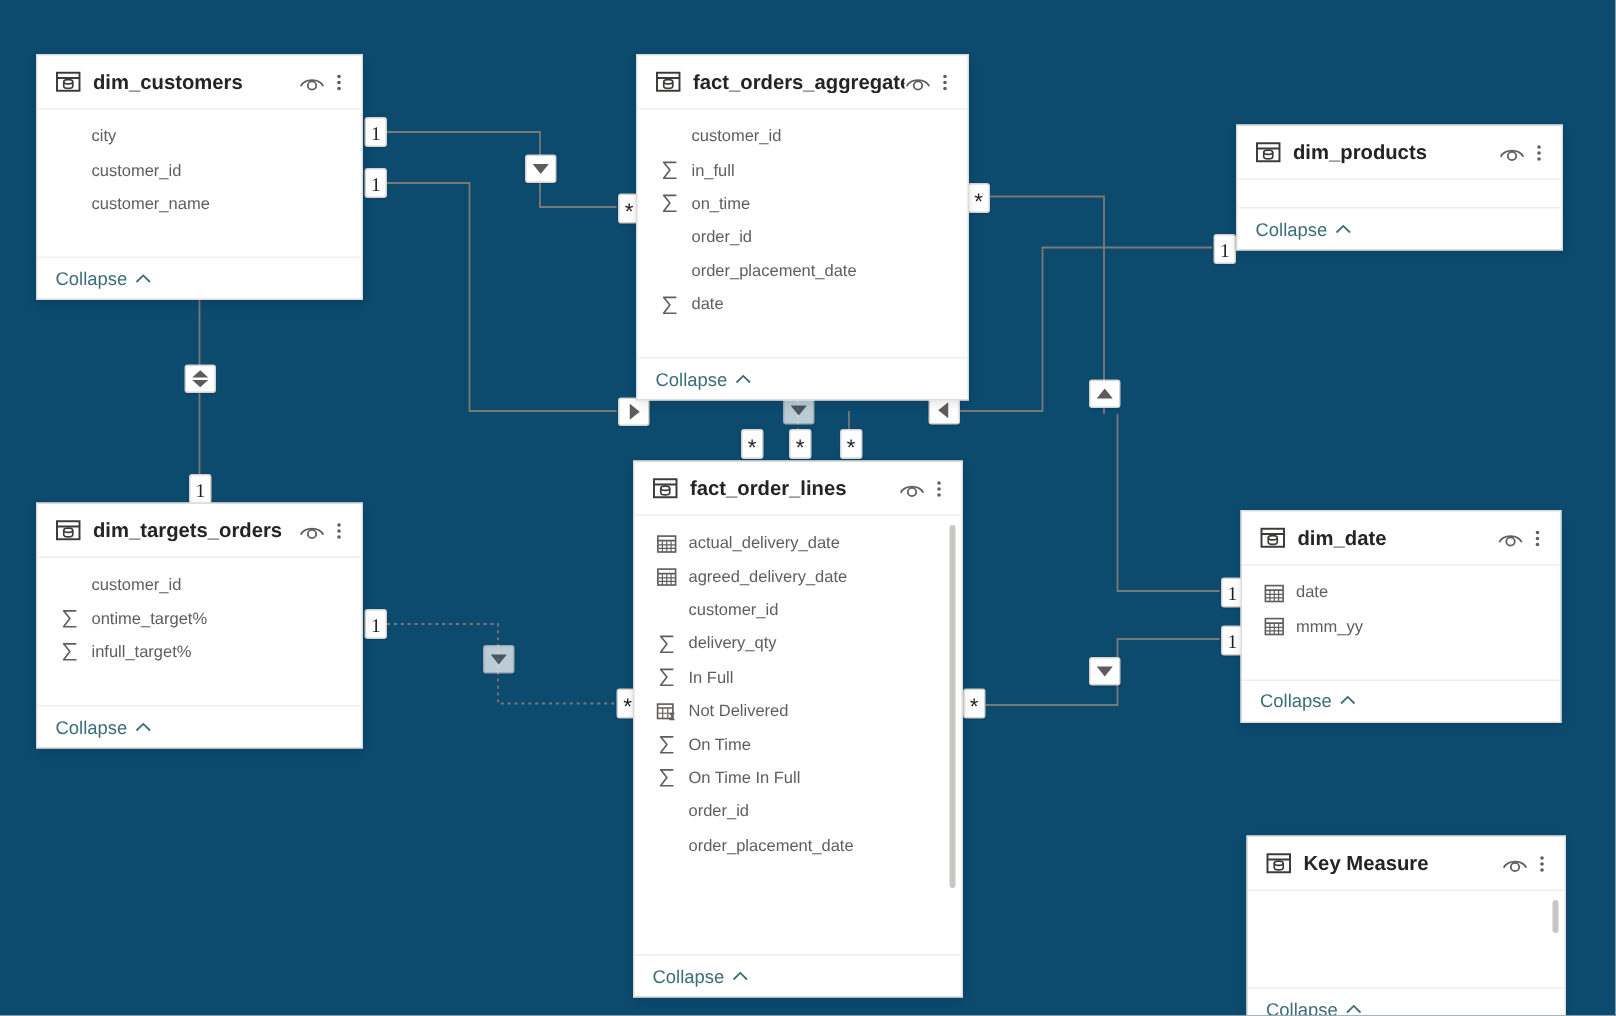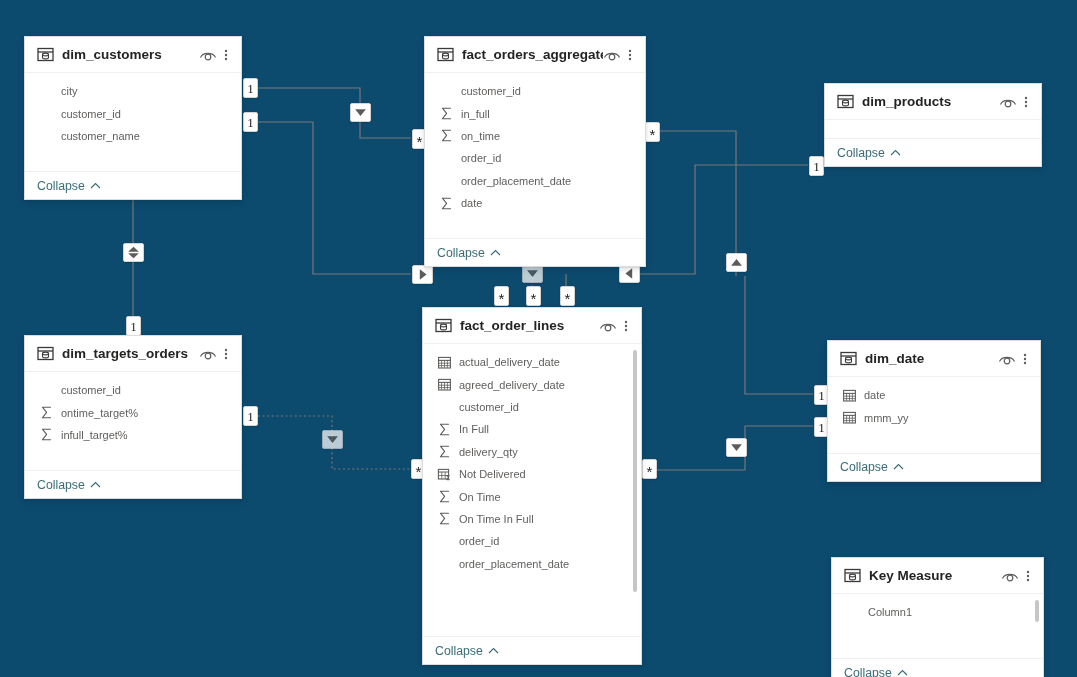--- a/index.html
+++ b/index.html
@@ -412,27 +412,27 @@
           <span class="f-label">agreed_delivery_date</span>
         </div>
         <div class="field">
           <svg viewBox="0 0 15 15" class="f-icon blank"></svg>
           <span class="f-label">customer_id</span>
         </div>
         <div class="field">
           <svg viewBox="0 0 15 15" class="f-icon">
             <path d="M11.5 2.2 H3.4 L7.6 7.4 L3.4 12.8 H11.6" fill="none" stroke="#605e5c" stroke-width="1.1" stroke-linejoin="round" stroke-linecap="round"></path>
           </svg>
+          <span class="f-label">delivery_qty</span>
+        </div>
+        <div class="field">
+          <svg viewBox="0 0 15 15" class="f-icon">
+            <path d="M11.5 2.2 H3.4 L7.6 7.4 L3.4 12.8 H11.6" fill="none" stroke="#605e5c" stroke-width="1.1" stroke-linejoin="round" stroke-linecap="round"></path>
+          </svg>
           <span class="f-label">In Full</span>
-        </div>
-        <div class="field">
-          <svg viewBox="0 0 15 15" class="f-icon">
-            <path d="M11.5 2.2 H3.4 L7.6 7.4 L3.4 12.8 H11.6" fill="none" stroke="#605e5c" stroke-width="1.1" stroke-linejoin="round" stroke-linecap="round"></path>
-          </svg>
-          <span class="f-label">delivery_qty</span>
         </div>
         <div class="field">
           <svg viewBox="0 0 15 15" class="f-icon">
             <rect x="1.4" y="2.4" width="10.2" height="9.6" fill="none" stroke="#605e5c" stroke-width="1.1"></rect>
             <line x1="1.4" y1="5" x2="11.6" y2="5" stroke="#605e5c" stroke-width="1"></line>
             <line x1="4.8" y1="5" x2="4.8" y2="12" stroke="#605e5c" stroke-width="0.8"></line>
             <line x1="8.2" y1="5" x2="8.2" y2="12" stroke="#605e5c" stroke-width="0.8"></line>
             <line x1="1.7" y1="8.5" x2="11.3" y2="8.5" stroke="#605e5c" stroke-width="0.8"></line>
             <path d="M12.6 8.6 H9.6 L11.2 10.6 L9.6 12.7 H12.7" fill="none" stroke="#605e5c" stroke-width="1" stroke-linejoin="round"></path>
           </svg>
@@ -546,24 +546,20 @@
       </span>
       <span class="hdr-btn">
         <svg class="dots-icon" viewBox="0 0 12 16">
             <circle cx="6" cy="4" r="1.2" fill="#605e5c"></circle>
             <circle cx="6" cy="8" r="1.2" fill="#605e5c"></circle>
             <circle cx="6" cy="12" r="1.2" fill="#605e5c"></circle>
           </svg>
       </span>
     </div>
     <div class="fields scroll" style="height:33px;">
-      <div class="field">
-          <svg viewBox="0 0 15 15" class="f-icon blank"></svg>
-          <span class="f-label">Column1</span>
-        </div>
         <div class="vscroll" style="height:22px;"></div>
     </div>
     <div class="collapse">
       <span class="collapse-label">Collapse</span>
       <svg class="chev" viewBox="0 0 11 8">
           <path d="M1 6 L5.5 1.6 L10 6" fill="none" stroke="#3b6d78" stroke-width="1.2"></path>
         </svg>
     </div>
   </div>
 

